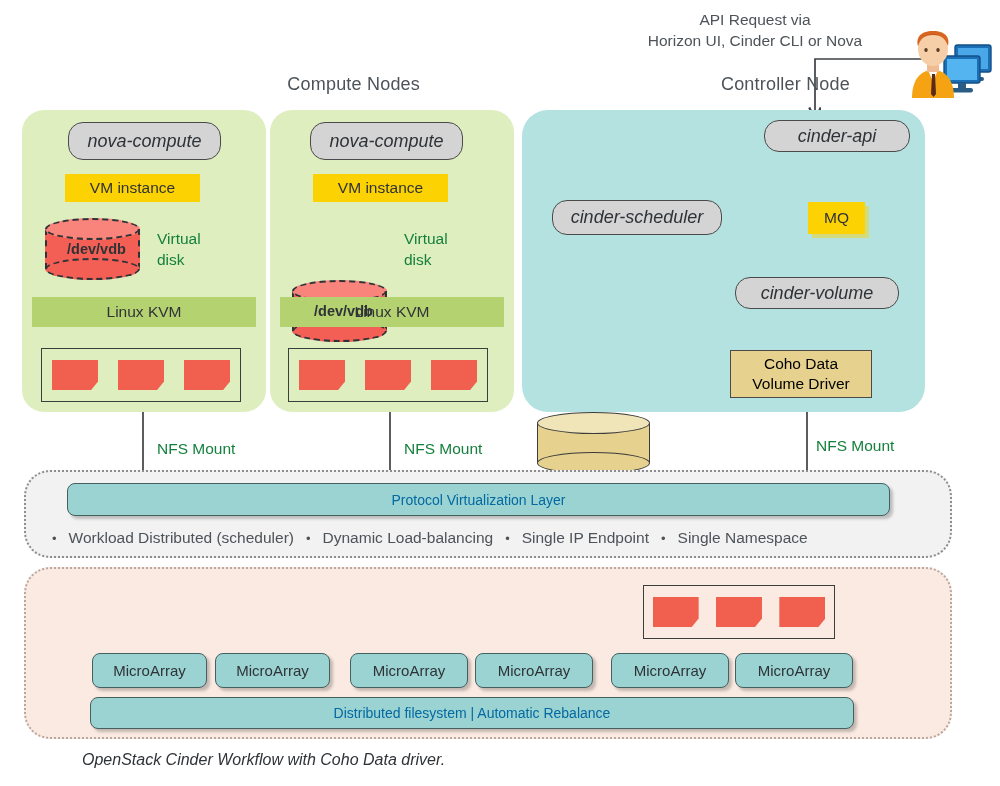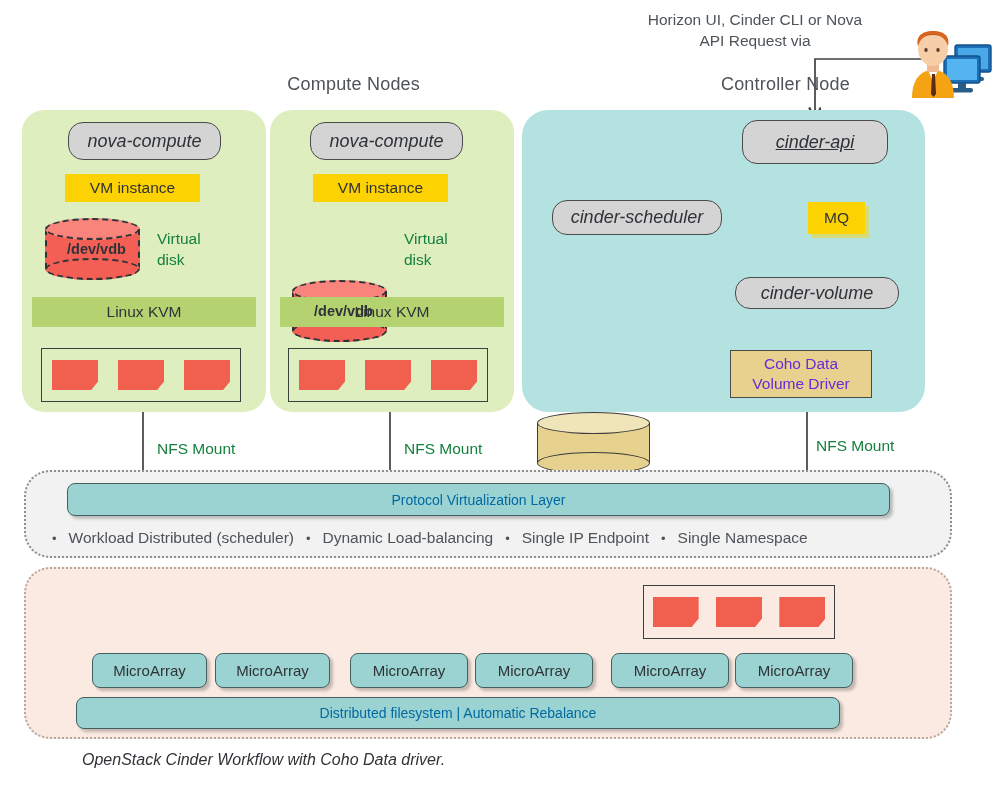--- a/index.html
+++ b/index.html
@@ -23,21 +23,21 @@
         font-style:italic;font-size:18px;color:#2f3337;}
 
   
   .ybox{background:#fcd202;display:flex;align-items:center;justify-content:center;
         font-size:15.5px;color:#2f3337;margin-left:21px;}
   .ybox.shadowed{box-shadow:4px 4px 0 rgba(252,210,2,.45);}
 
   
   .tanbox{background:#e6d28e;border:1.6px solid #4a4a4a;
           display:flex;align-items:center;justify-content:center;text-align:center;
-          font-size:15.5px;line-height:20px;color:#6d28d9;}
+          font-size:15.5px;line-height:20px;color:#000000;}
 
   
   .kvm{background:#b5d271;display:flex;align-items:center;justify-content:center;
        font-size:15.5px;color:#2f3337;}
 
   
   .plain{font-size:15.5px;color:#15803d;line-height:21px;}
 
   
   .tray{border:1.7px solid #39403c;background:transparent;
@@ -130,22 +130,22 @@
 
       <path d="M143,412 L143,487" marker-end="url(#ah)"></path>
 
       <path d="M329,360 L329,262" marker-end="url(#ah)"></path>
 
       <path d="M390,412 L390,487" marker-end="url(#ah)"></path>
     </g>
   </svg>
 
   <div class="abs api-text" style="left:590px;top:9px;width:330px;">
+    <div>API Request via</div>
     <div>Horizon UI, Cinder CLI or Nova</div>
-    <div>API Request via</div>
   </div>
 
   <div class="abs" style="left:900px;top:18px;width:96px;height:84px;">
     <svg width="96" height="84" viewBox="0 0 96 84">
 
       <rect x="55" y="27" width="36" height="27" rx="2.5" fill="#1b6fb5" stroke="#145089" stroke-width="1.4"></rect>
       <rect x="58" y="30" width="30" height="21" fill="#4aa8e8"></rect>
       <rect x="69" y="54" width="8" height="6" fill="#2a5d86"></rect>
       <rect x="62" y="59" width="22" height="4" rx="2" fill="#2a5d86"></rect>
 
@@ -223,21 +223,21 @@
   <div class="abs tray" style="left:288px;top:348px;width:200px;height:54px;">
     <span class="chip"></span>
     <span class="chip"></span>
     <span class="chip"></span>
   </div>
 
   <div class="abs plain" style="left:404px;top:438px;width:110px;">NFS Mount</div>
 
   <div class="abs node-teal" style="left:522px;top:110px;width:403px;height:302px;"></div>
 
-  <div class="abs pill" style="left:742px;top:120px;width:146px;height:44px;text-decoration:underline;">cinder-api</div>
+  <div class="abs pill" style="left:764px;top:120px;width:146px;height:32px;">cinder-api</div>
 
   <div class="abs pill" style="left:552px;top:200px;width:170px;height:35px;">cinder-scheduler</div>
 
   <div class="abs ybox shadowed" style="left:787px;top:202px;width:57px;height:32px;">MQ</div>
 
   <div class="abs pill" style="left:735px;top:277px;width:164px;height:32px;">cinder-volume</div>
 
   <div class="abs dbcyl" style="left:537px;top:288px;width:113px;height:62px;">
     <div class="body"></div>
     <div class="bot"></div>
@@ -276,17 +276,17 @@
     <span class="chip"></span>
   </div>
 
   <div class="abs teal-chip" style="left:92px;top:653px;width:115px;height:35px;">MicroArray</div>
   <div class="abs teal-chip" style="left:215px;top:653px;width:115px;height:35px;">MicroArray</div>
   <div class="abs teal-chip" style="left:350px;top:653px;width:118px;height:35px;">MicroArray</div>
   <div class="abs teal-chip" style="left:475px;top:653px;width:118px;height:35px;">MicroArray</div>
   <div class="abs teal-chip" style="left:611px;top:653px;width:118px;height:35px;">MicroArray</div>
   <div class="abs teal-chip" style="left:735px;top:653px;width:118px;height:35px;">MicroArray</div>
 
-  <div class="abs teal-bar" style="left:76px;top:697px;width:764px;height:32px;">Distributed filesystem | Automatic Rebalance</div>
+  <div class="abs teal-bar" style="left:90px;top:697px;width:764px;height:32px;">Distributed filesystem | Automatic Rebalance</div>
 
   <div class="abs caption" style="left:82px;top:751px;width:700px;">OpenStack Cinder Workflow with Coho Data driver.</div>
 
 </div>
 
 </body></html>

